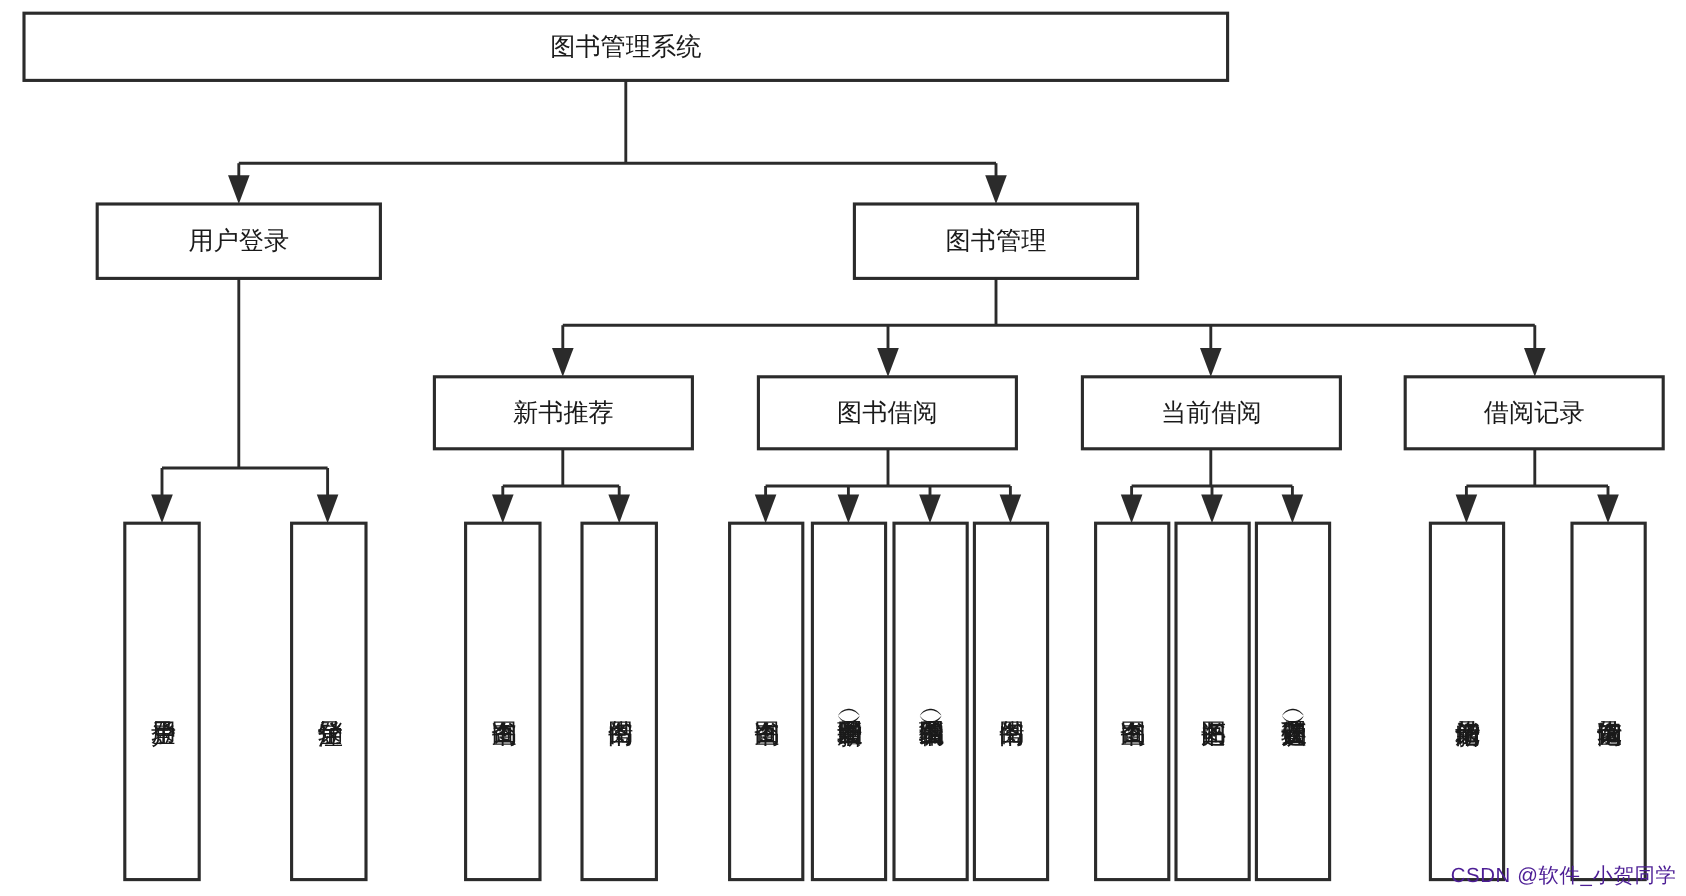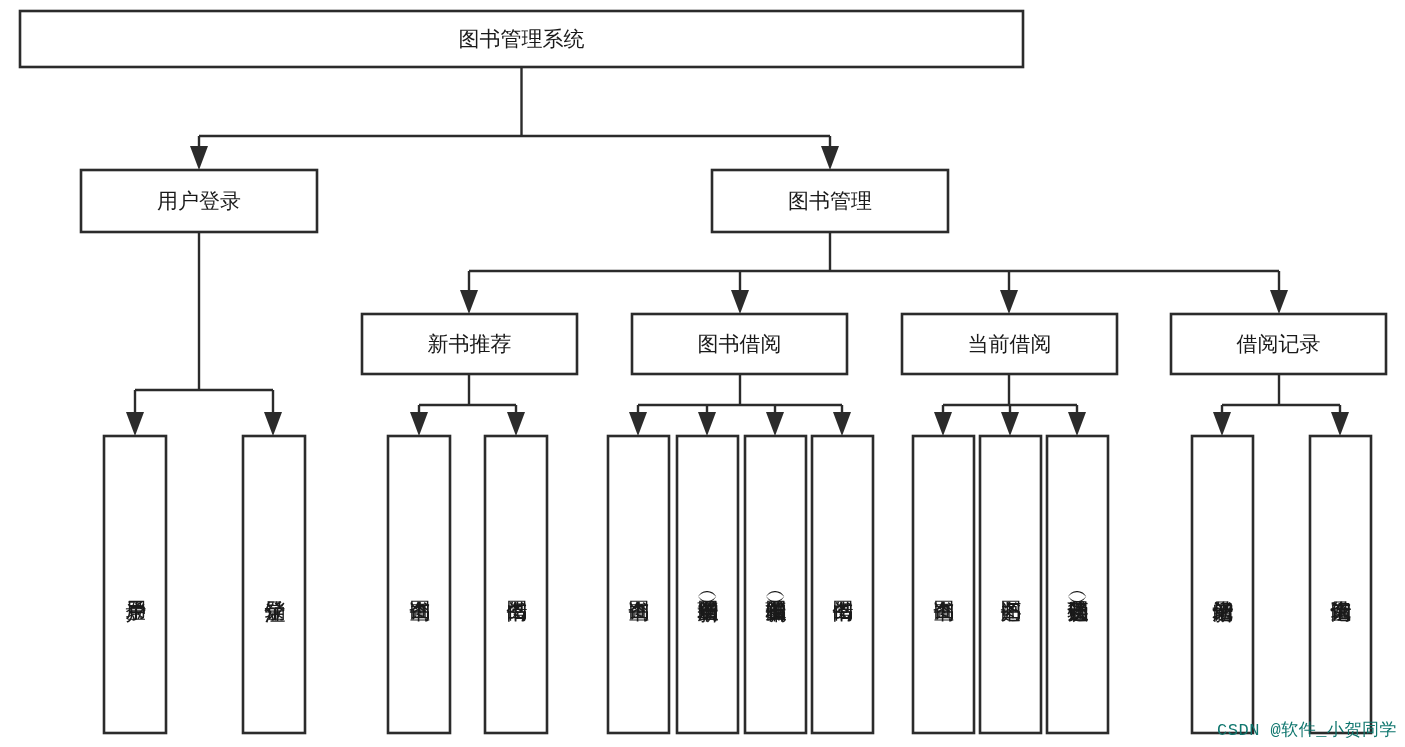--- a/index.html
+++ b/index.html
@@ -56,23 +56,23 @@
     font-size: 21px;
     text-anchor: middle;
     dominant-baseline: middle;
     writing-mode: vertical-rl;
     glyph-orientation-vertical: 0;
   }
   .watermark {
     position: absolute;
     right: 8px;
     bottom: 6px;
-    font-family: Liberation Mono, monospace;
+    font-family: Liberation Sans, sans-serif;
     font-size: 17px;
-    color: #0f766e;
+    color: #4c1d95;
     letter-spacing: 0.5px;
     white-space: nowrap;
     pointer-events: none;
     user-select: none;
   }
 </style>
 </head>
 <body>
 
 <div id="diagram-root">

